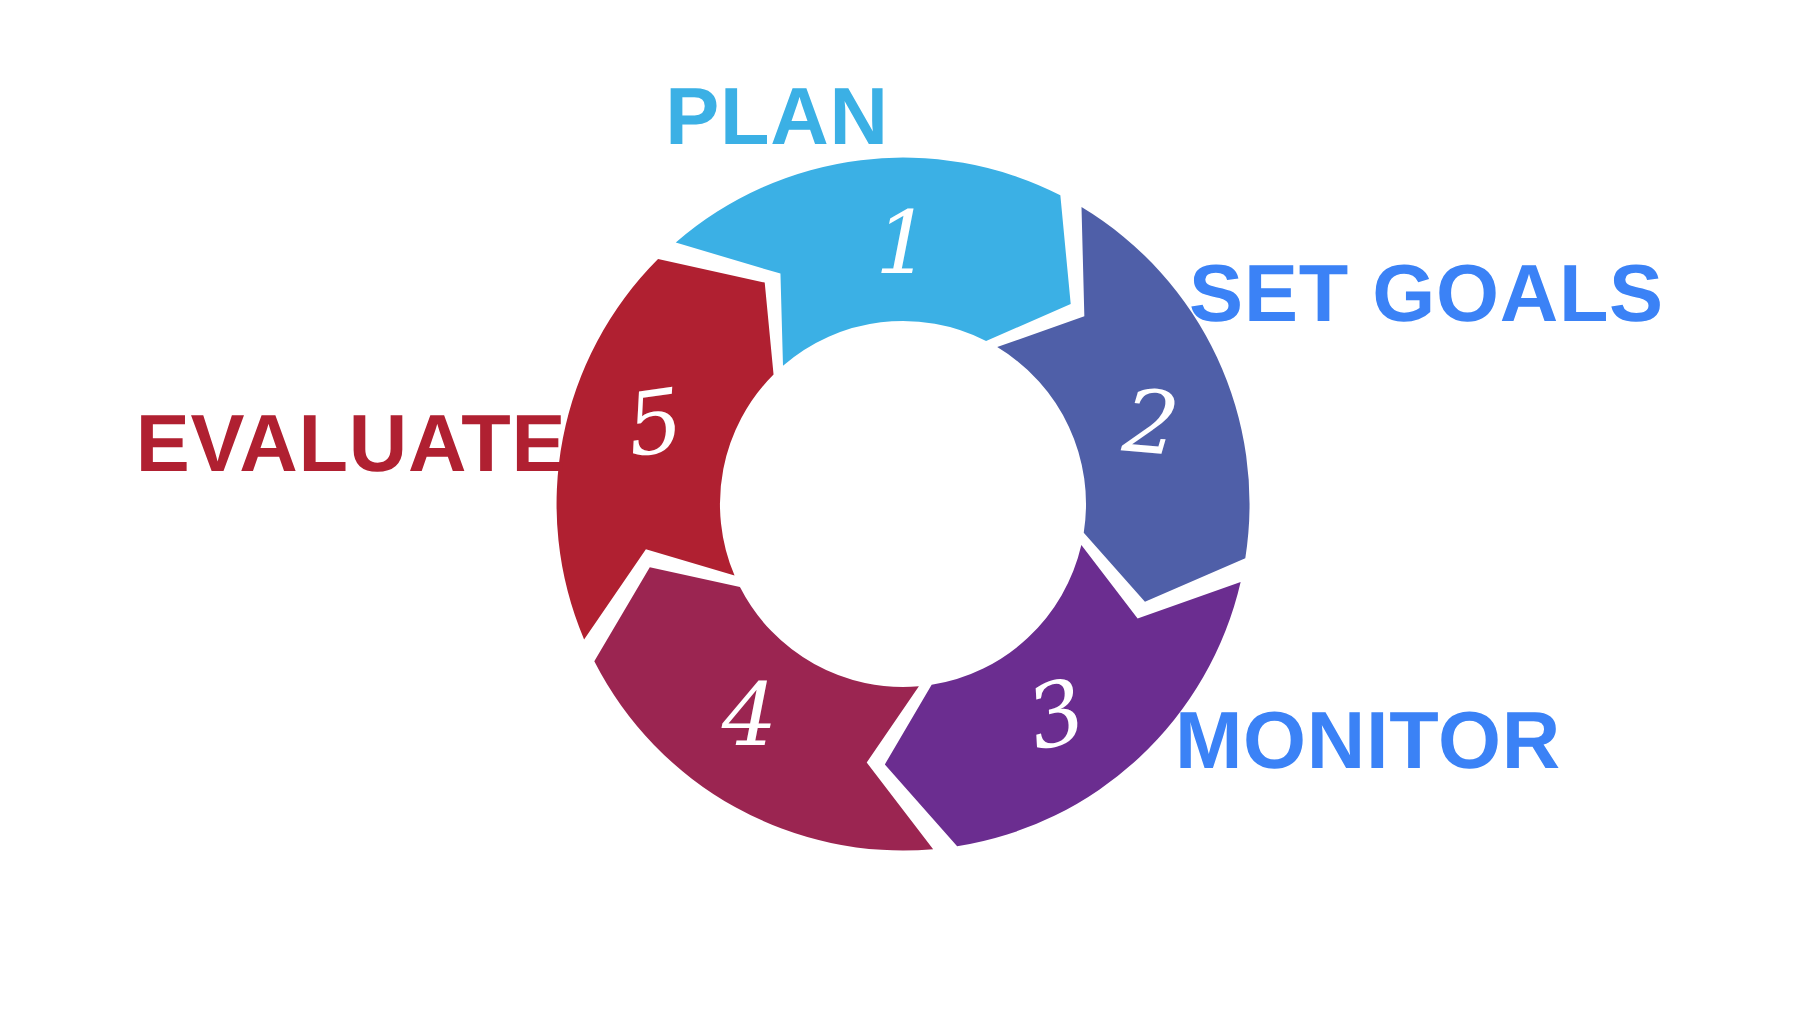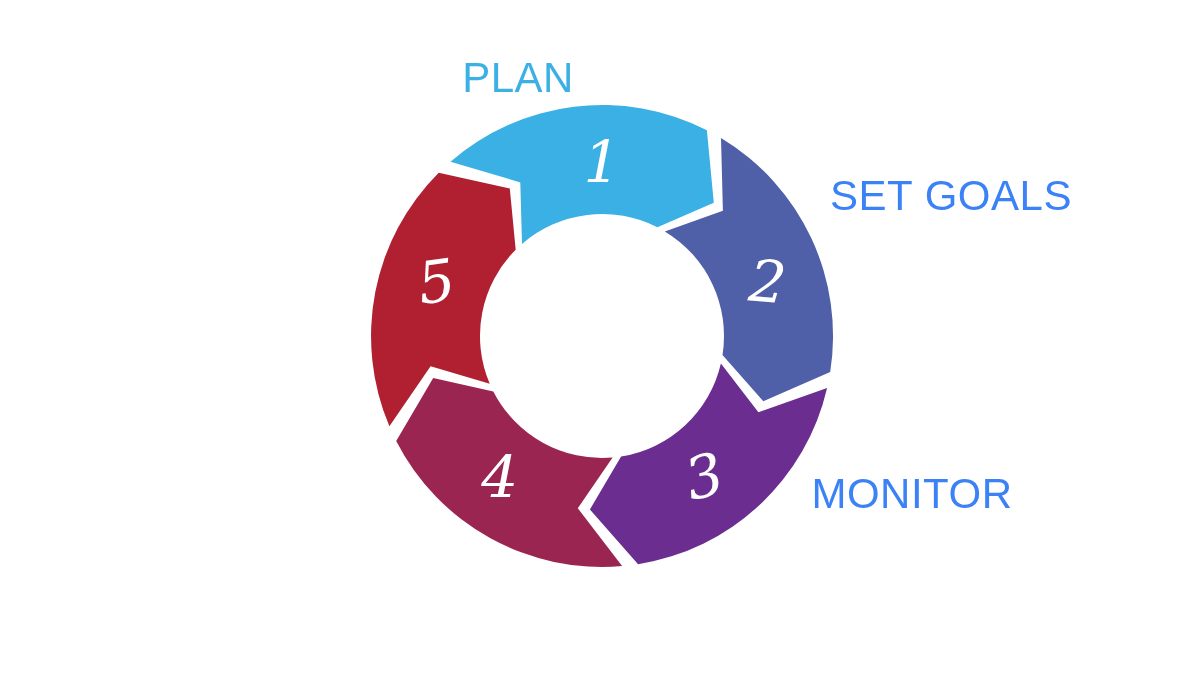--- a/index.html
+++ b/index.html
@@ -24,22 +24,22 @@
   }
   .step-number {
     font-family: "DejaVu Serif", serif;
     font-style: italic;
     font-size: 58px;
     text-anchor: middle;
   }
   .step-label {
     position: absolute;
     transform: translate(-50%, -50%);
-    font-weight: normal;
-    font-size: 42px;
+    font-weight: bold;
+    font-size: 54px;
     letter-spacing: 0.5px;
     white-space: nowrap;
     line-height: 1;
   }
   
   .pos-0 { left: 518px; top: 78px;  }
   .pos-1 { left: 951px; top: 196px; }
   .pos-2 { left: 912px; top: 494px; }
   .pos-3 { left: 262px; top: 547px; }
   .pos-4 { left: 234px; top: 296px; }
@@ -62,14 +62,15 @@
       <text x="436.5" y="282.2" dy="0.34em" class="step-number" fill="#ffffff" transform="rotate(-8 436.5 282.2)">5</text>
     </svg>
 
   <div class="step-label pos-0" style="color: rgb(59, 176, 229);">PLAN</div>
 
   <div class="step-label pos-1" style="color: #3b82f6;">SET GOALS</div>
 
   <div class="step-label pos-2" style="color: #3b82f6;">MONITOR</div>
 
 
+  <div class="step-label pos-4" style="color: rgb(176, 32, 49);">EVALUATE</div>
 
 </div>
 
 </body></html>

